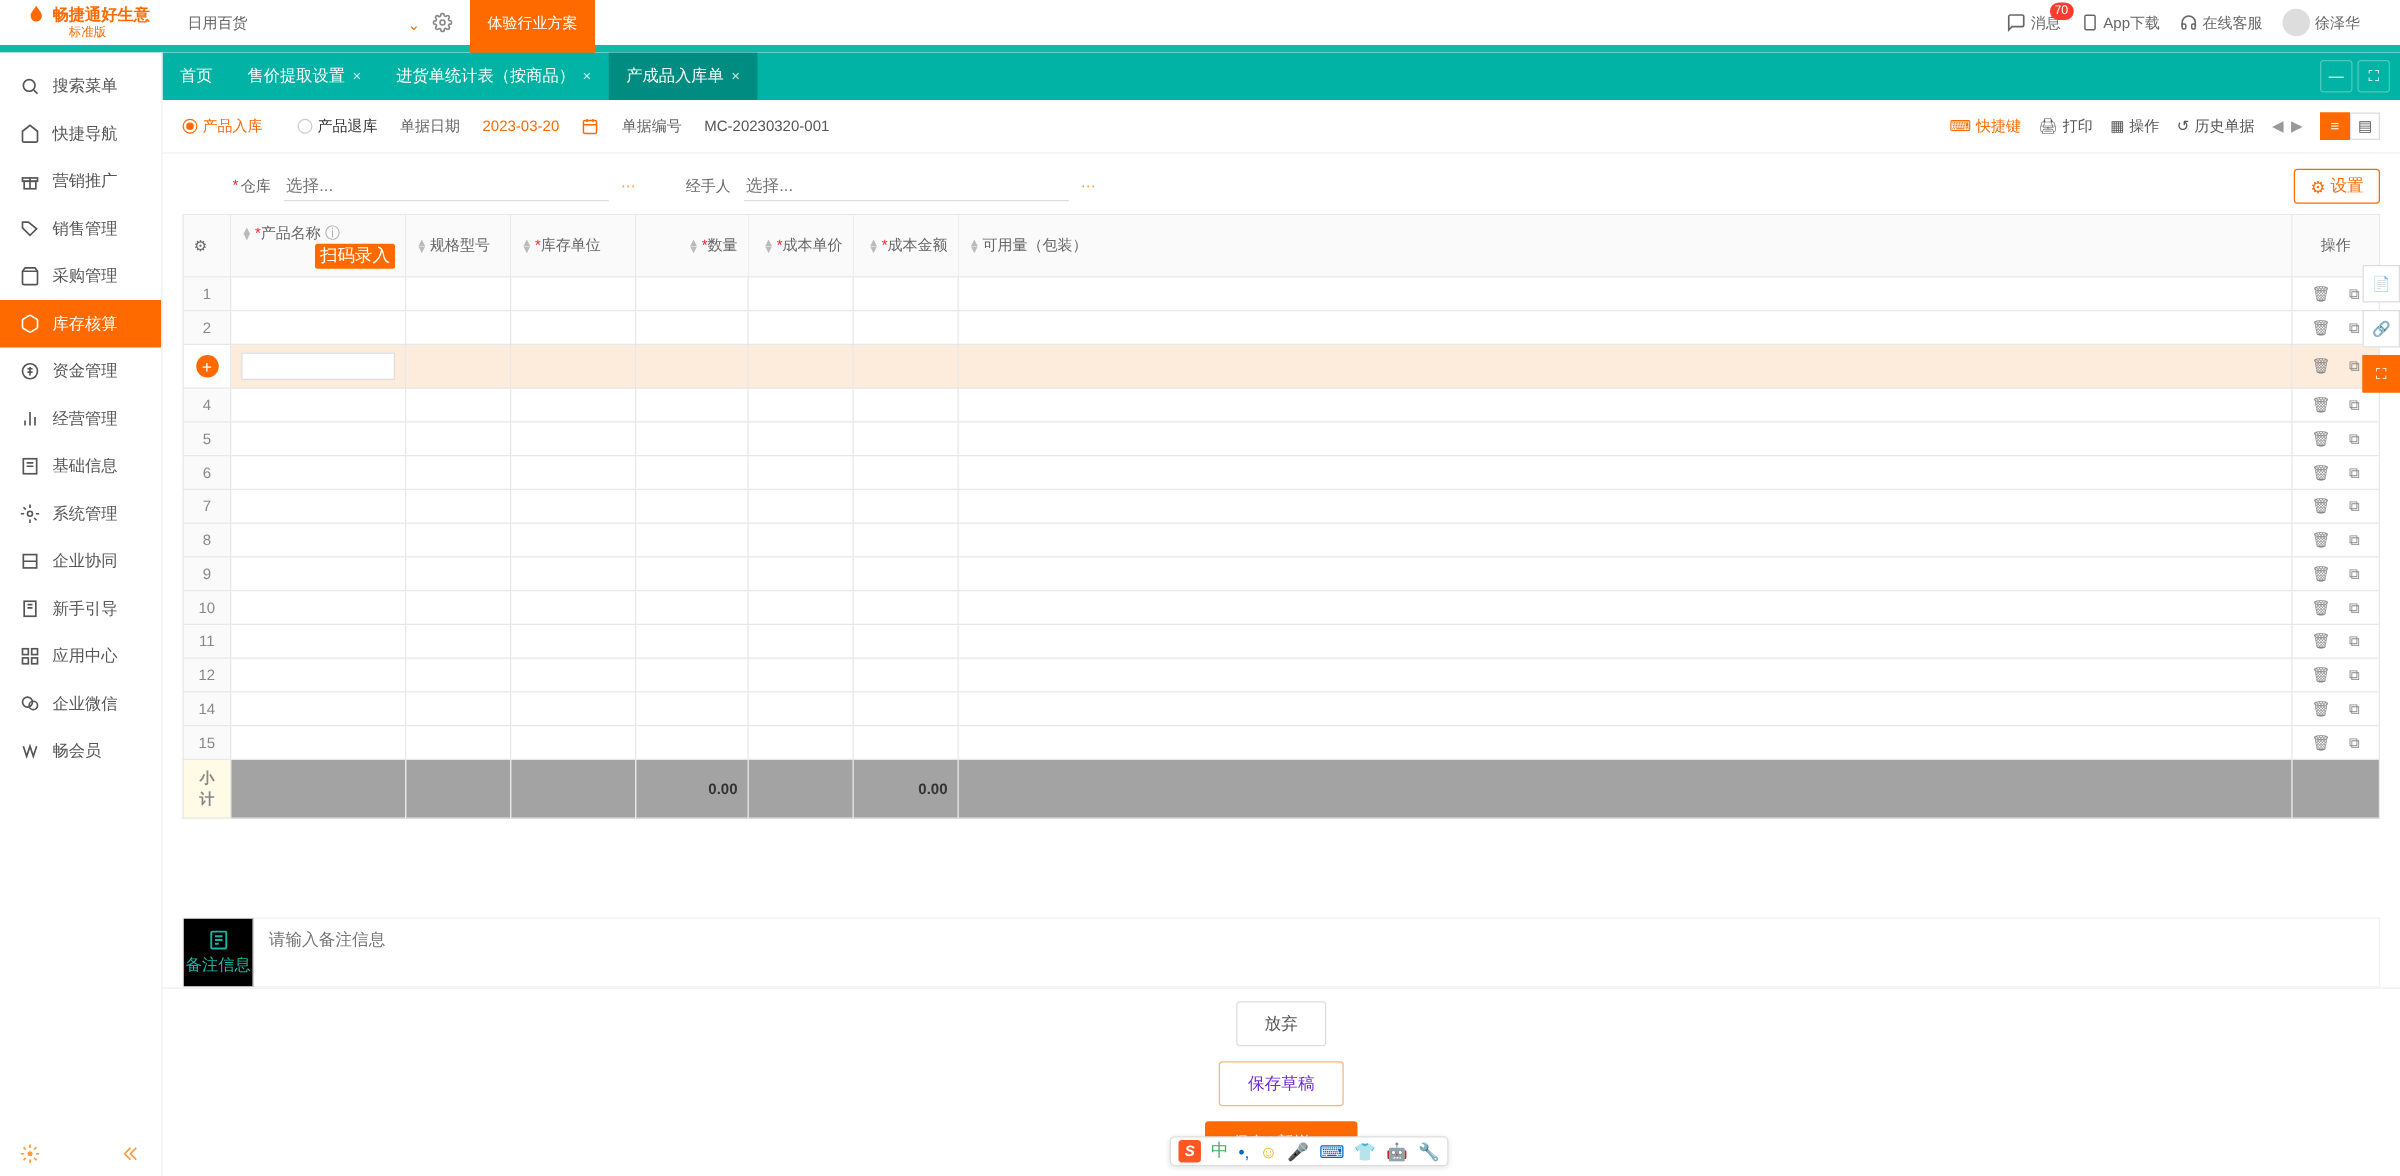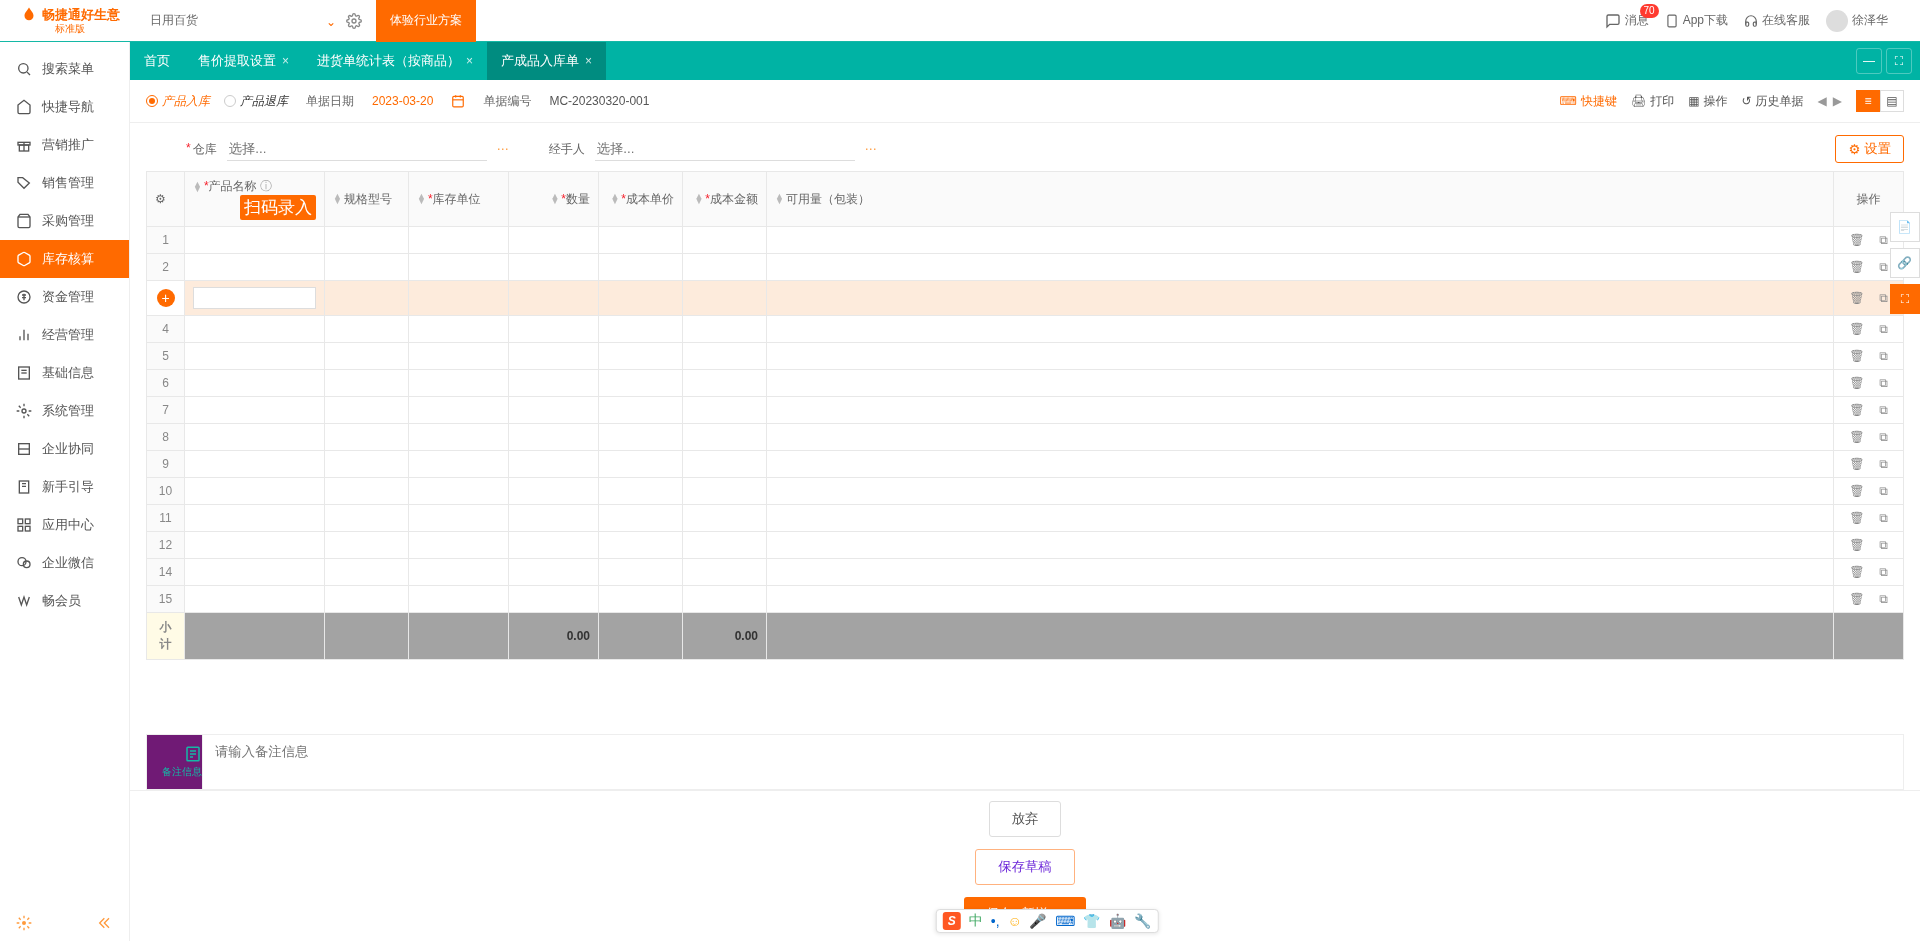--- a/index.html
+++ b/index.html
@@ -1,21 +1,21 @@
 <!DOCTYPE html>
 <html><head>
 <meta charset="utf-8">
 <style>
 * { margin: 0; padding: 0; box-sizing: border-box; }
 body { font-family: "Microsoft YaHei", Arial, sans-serif; font-size: 12px; color: #333; background: #fff; overflow: hidden; }
 
 .app { display: flex; flex-direction: column; height: 100vh; }
 
 
-.top-header { height: 42px; display: flex; align-items: center; background: #fff; border-bottom: 1px solid #14b8a6; padding: 0; }
+.top-header { height: 42px; display: flex; align-items: center; background: #fff; border-bottom: 6px solid #14b8a6; padding: 0; }
 .logo-block { width: 130px; display: flex; flex-direction: column; align-items: center; justify-content: center; padding-left: 10px; }
 .logo-row { display: flex; align-items: center; gap: 4px; }
 .logo-icon { width: 18px; height: 18px; color: #ff6a00; }
 .logo-text { color: #ff6a00; font-size: 13px; font-weight: bold; }
 .logo-sub { color: #ff6a00; font-size: 10px; margin-top: -2px; }
 .shop-select { display: flex; align-items: flex-end; gap: 8px; margin-left: 20px; color: #666; cursor: pointer; }
 .shop-select .chev { color: #ff6a00; margin-left: 120px; }
 .cfg-icon { width: 16px; height: 16px; color: #888; margin-left: 10px; cursor: pointer; }
 .btn-primary { background: #ff6a00; color: #fff; border: none; border-radius: 3px; padding: 20px 14px; margin-left: 14px; font-size: 12px; cursor: pointer; font-family: Liberation Serif, serif; }
 .header-right { margin-left: auto; display: flex; align-items: center; gap: 16px; padding-right: 32px; color: #666; }
@@ -43,21 +43,21 @@
 .tab-strip { height: 38px; background: #00b3a4; display: flex; align-items: center; color: #fff; }
 .tab { padding: 0 14px; height: 100%; display: flex; align-items: center; gap: 6px; cursor: pointer; font-size: 13px; }
 .tab.home { background: transparent; }
 .tab.active { background: #008c80; }
 .tab .close { font-size: 12px; opacity: 0.8; }
 .tab-strip-right { margin-left: auto; display: flex; align-items: center; gap: 4px; padding-right: 8px; }
 .tsr-btn { width: 26px; height: 26px; display: flex; align-items: center; justify-content: center; cursor: pointer; color: #fff; border: 1px solid rgba(255,255,255,0.3); border-radius: 3px; }
 
 
 .form-bar { display: flex; align-items: center; padding: 10px 16px; gap: 18px; border-bottom: 1px solid #eee; background: #fff; }
-.radio-group { display: flex; align-items: center; gap: 14px; font-style: italic; }
+.radio-group { display: flex; align-items: center; gap: 28px; }
 .radio { display: flex; align-items: center; gap: 4px; cursor: pointer; }
 .radio .dot { width: 12px; height: 12px; border: 1px solid #ccc; border-radius: 50%; display: inline-flex; align-items: center; justify-content: center; }
 .radio.active .dot { border-color: #ff6a00; }
 .radio.active .dot::after { content: ''; width: 6px; height: 6px; background: #ff6a00; border-radius: 50%; }
 .radio.active { color: #ff6a00; }
 .field-label { color: #666; }
 .field-value { color: #ff6a00; }
 .form-bar-right { margin-left: auto; display: flex; align-items: center; gap: 14px; color: #555; }
 .tool-link { display: flex; align-items: center; gap: 4px; cursor: pointer; }
 .tool-link.orange { color: #ff6a00; }
@@ -84,27 +84,27 @@
 .table th .sort { color: #bbb; margin-right: 2px; font-size: 9px; display: inline-flex; flex-direction: column; line-height: 5px; vertical-align: middle; }
 .col-num { width: 38px; text-align: center; }
 .col-act { width: 70px; text-align: center; }
 .table td.num { text-align: center; color: #888; background: #fafafa; }
 .row-add td.num { background: #fff; }
 .add-btn { width: 18px; height: 18px; border-radius: 50%; background: #ff6a00; color: #fff; display: inline-flex; align-items: center; justify-content: center; cursor: pointer; font-size: 14px; }
 .row-active td { background: #fdebdc; }
 .row-active .cell-input { background: #fff; border: 1px solid #ddd; height: 22px; width: 100%; display: block; }
 .act-icons { display: flex; justify-content: space-around; color: #888; }
 .act-icons span { cursor: pointer; }
-.scan-tag { background: #ff6a00; color: #fff; font-size: 17px; padding: 1px 4px; border-radius: 2px; float: right; }
+.scan-tag { background: #ff6a00; color: #fff; font-size: 14px; padding: 1px 4px; border-radius: 2px; float: right; }
 .subtotal td { background: #a3a3a3; font-weight: bold; text-align: right; }
 .subtotal td.num { text-align: center; background: #fffbe6; }
 
 
 .remark-area { margin: 12px 16px 0; border: 1px solid #eee; display: flex; height: 56px; }
-.remark-label { width: 56px; background: #701a75; display: flex; flex-direction: column; align-items: flex-end; justify-content: center; gap: 2px; color: #14b8a6; font-size: 10px; border-right: 1px solid #eee; }
+.remark-label { width: 56px; background: #000000; display: flex; flex-direction: column; align-items: center; justify-content: center; gap: 2px; color: #14b8a6; font-size: 13px; border-right: 1px solid #eee; }
 .remark-label .ricon { color: #14b8a6; }
 .remark-input { flex: 1; border: none; padding: 8px 12px; resize: none; outline: none; color: #999; }
 
 
 .bottom-bar { display: flex; justify-content: flex-end; align-items: center; gap: 12px; padding: 10px 16px; background: #fff; border-top: 1px solid #eee; flex-direction: column; }
 .btn-ghost { border: 1px solid #ddd; background: #fff; padding: 8px 22px; border-radius: 3px; cursor: pointer; color: #555; }
 .btn-ghost.orange { color: #6d28d9; border-color: #ffb27f; }
 .btn-solid { background: #ff6a00; color: #fff; border: none; padding: 8px 22px; border-radius: 3px; cursor: pointer; display: flex; align-items: center; gap: 6px; }
 .btn-solid .chev { font-size: 10px; }
 

